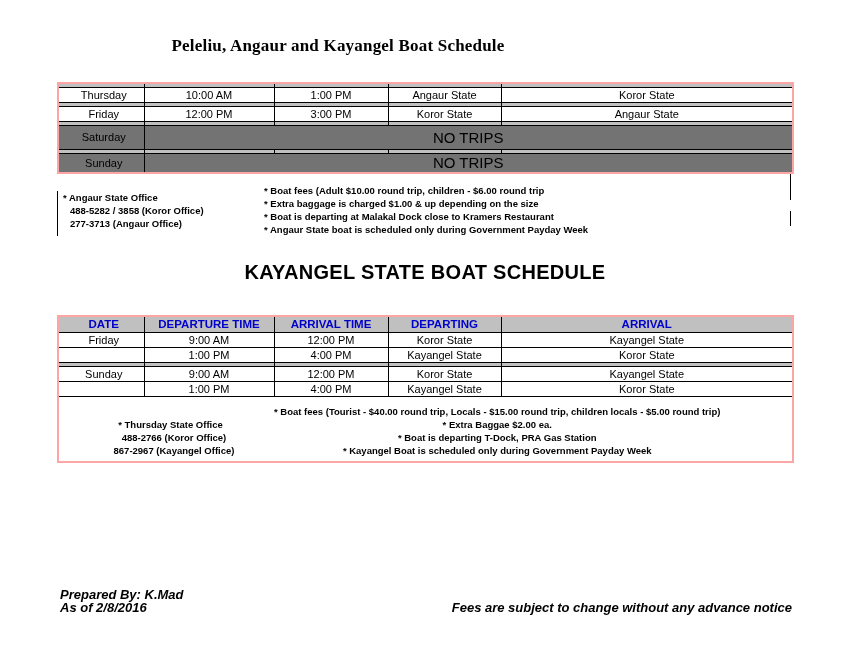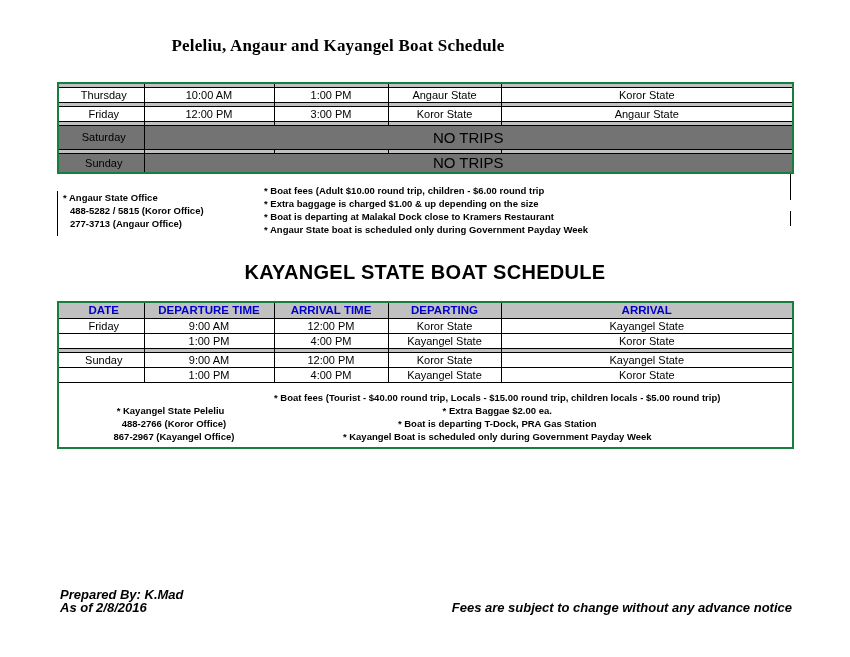--- a/index.html
+++ b/index.html
@@ -12,25 +12,25 @@
     font-weight: bold; font-size: 17px; letter-spacing: 0.2px;
   }
   .title-sans {
     position: absolute; top: 261px; left: 0; width: 850px;
     text-align: center; font-family: "Liberation Sans", sans-serif;
     font-weight: bold; font-size: 20px; letter-spacing: 0.3px;
   }
 
   table.schedule {
     position: absolute; left: 57px; border-collapse: collapse;
-    table-layout: fixed; width: 735px; border: 2px solid #15803d;
+    table-layout: fixed; width: 735px; border: 2px solid #fca5a5;
     font-size: 11px;
   }
   #peleliu-table { top: 82px; }
-  #kayangel-table { top: 301px; border-radius: 13px; }
+  #kayangel-table { top: 315px; border-radius: 13px; }
 
   table.schedule td, table.schedule th {
     border: 1px solid #000; text-align: center; vertical-align: middle;
     font-weight: normal; overflow: hidden; white-space: nowrap;
   }
   tr.sep td { height: 4px; background: #C0C0C0; padding: 0; }
   tr.data td { height: 15px; }
   td.day { text-align: left; padding-left: 5px; }
   td.yellow { background: #737373; }
   td.notrips { font-weight: bold; font-size: 15px; }
@@ -132,21 +132,21 @@
       <td class="day yellow">Sunday</td>
       <td class="yellow notrips" colspan="4">NO TRIPS</td>
     </tr>
   </tbody>
 </table>
 
 <div id="peleliu-notes">
   <div class="notes-flex">
     <div class="notes notes-office">
       <div>* Angaur State Office</div>
-      <div class="cont">488-5282 / 5815 (Koror Office)</div>
+      <div class="cont">488-5282 / 3858 (Koror Office)</div>
       <div class="cont">277-3713 (Angaur Office)</div>
     </div>
     <div class="notes">
       <div>* Boat fees (Adult $10.00 round trip, children - $6.00 round trip</div>
       <div>* Extra baggage is charged $1.00 &amp; up depending on the size</div>
       <div>* Boat is departing at Malakal Dock close to Kramers Restaurant</div>
       <div>* Angaur State boat is scheduled only during Government Payday Week</div>
     </div>
   </div>
 </div>
@@ -204,21 +204,21 @@
       <td class="day"></td>
       <td>1:00 PM</td>
       <td>4:00 PM</td>
       <td>Kayangel State</td>
       <td>Koror State</td>
     </tr>
     <tr>
       <td class="notes-cell" colspan="5">
         <div class="notes-flex">
           <div class="notes notes-office">
-            <div>* Kayangel State Peleliu</div>
+            <div>* Thursday State Office</div>
             <div class="cont">488-2766 (Koror Office)</div>
             <div class="cont">867-2967 (Kayangel Office)</div>
           </div>
           <div class="notes">
             <div>* Boat fees (Tourist - $40.00 round trip, Locals - $15.00 round trip, children locals - $5.00 round trip)</div>
             <div>* Extra Baggae $2.00 ea.</div>
             <div>* Boat is departing T-Dock, PRA Gas Station</div>
             <div>* Kayangel Boat is scheduled only during Government Payday Week</div>
           </div>
         </div>

